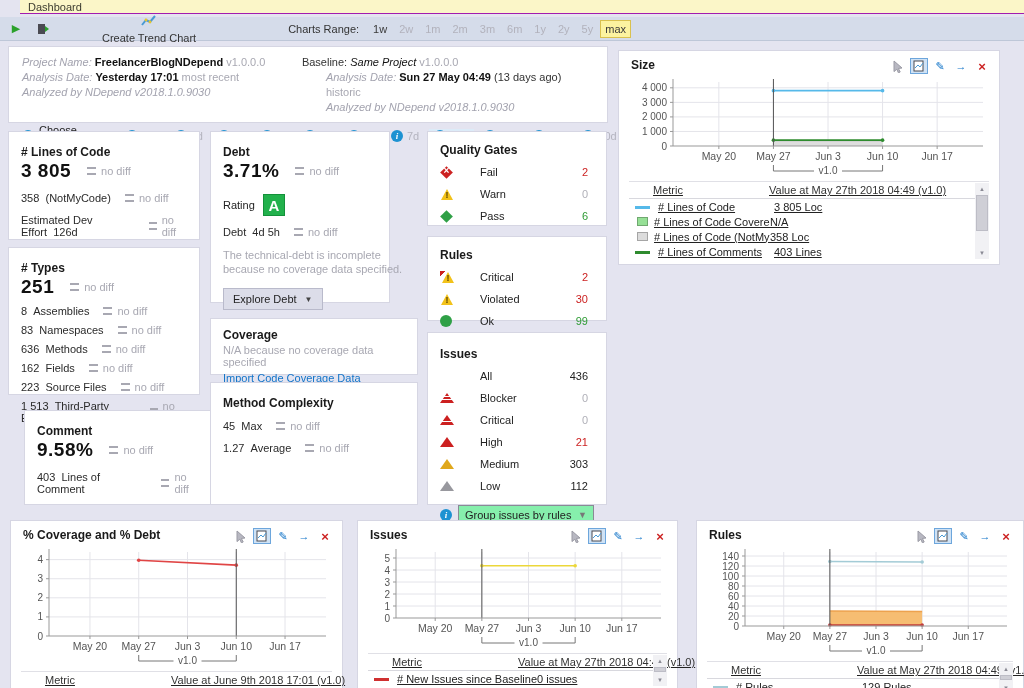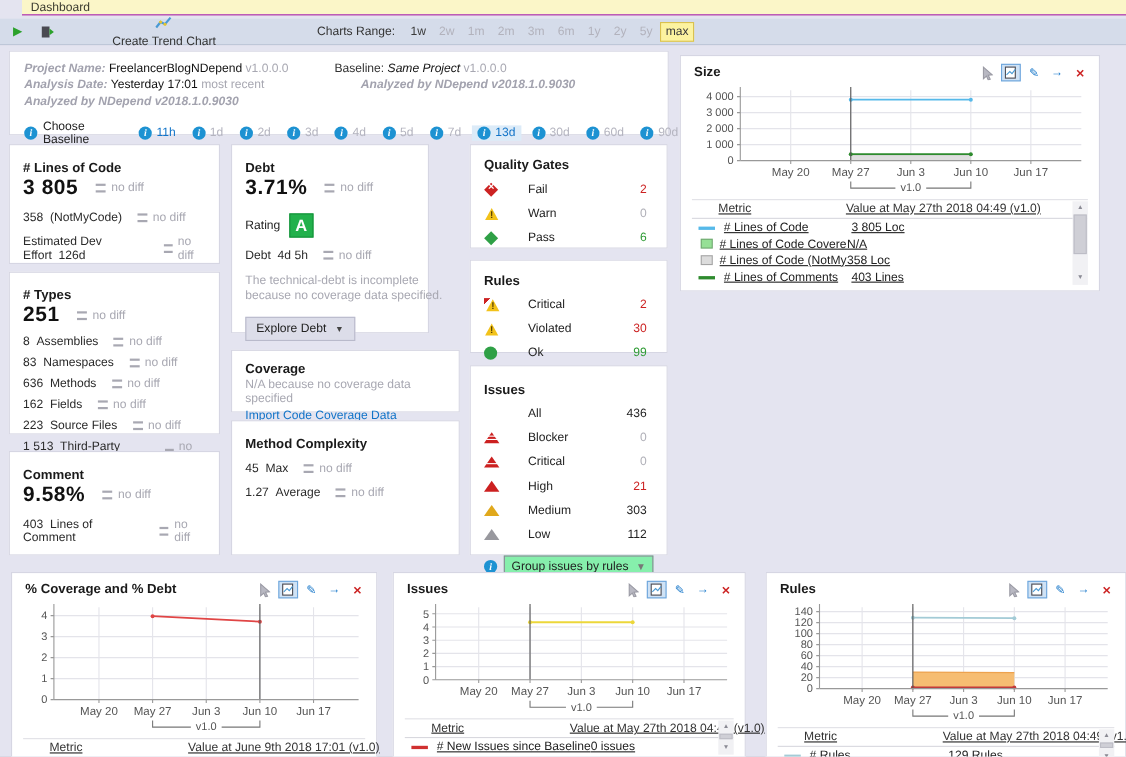--- a/index.html
+++ b/index.html
@@ -29,22 +29,22 @@
   .big-row{ display:flex; align-items:center; gap:16px; margin-top:1px; }
   .big{ font-size:19px; font-weight:bold; color:#111; letter-spacing:0.5px; }
   .nodiff{ display:inline-flex; align-items:center; gap:5px; color:#a8a8b2; }
   .eq{ width:9px; height:8px; border-top:2px solid #a8a8b2; border-bottom:2px solid #a8a8b2; display:inline-block; }
   .stat-row{ display:flex; align-items:center; gap:14px; margin-top:10px; color:#2a2a2a; }
 
   
   .proj-grid{ display:flex; }
   .proj-col{ line-height:15px; }
   .proj-col.left{ width:285px; padding-left:3px; }
-  .lbl{ color:#a2a2ae; font-style:italic;font-weight:bold; }
-  .b{ font-weight:normal; color:#111; }
+  .lbl{ color:#a2a2ae; font-style:italic; }
+  .b{ font-weight:bold; color:#111; }
   .ver{ color:#a8a8b2; }
   .dim{ color:#a8a8b2; }
   .choose-row{ display:flex; align-items:center; margin-top:9px; padding-left:3px; }
   .choose-lab{ margin:0 10px 0 5px; color:#222; }
   .bopt{ padding:1px 5px; margin-right:5px; display:inline-flex; align-items:center; gap:4px; }
   .bopt.link{ color:#1274c8; }
   .bopt.disabled{ color:#b4b4bf; }
   .bopt.selected{ color:#1274c8; background:#dcebf8; }
   .info-i{ display:none; }
   .info-i.info{ display:inline-flex; }
@@ -189,20 +189,26 @@
           <span class="dim">most recent</span>
         </div>
         <div class="lbl">Analyzed by NDepend v2018.1.0.9030</div>
       </div>
       <div class="proj-col">
         <div>
           <span style="color:#333;">Baseline:</span>
           <span style="font-style:italic;color:#111;">Same Project</span>
           <span class="ver">v1.0.0.0</span>
         </div>
+        <div style="padding-left:24px;">
+          <span class="lbl">Analysis Date:</span>
+          <span class="b">Sun 27 May  04:49</span>
+          <span style="color:#333;">(13 days ago)</span>
+          <span class="dim">historic</span>
+        </div>
         <div class="lbl" style="padding-left:24px;">Analyzed by NDepend v2018.1.0.9030</div>
       </div>
     </div>
     <div class="choose-row">
       <span class="iico">i</span>
       <span class="choose-lab">Choose Baseline</span>
       <span style="display:flex;align-items:center;margin-left:30px;">
 
           <span class="bopt link">
             <span class="iico info-i">i</span>
@@ -360,21 +366,21 @@
         <div class="stat-row" style="margin-top:7px;">
           <span>1&nbsp;513&nbsp;&nbsp;Third-Party Elements</span>
           <span class="nodiff">
             <i class="eq"></i>
             <span>no diff</span>
           </span>
         </div>
       </div>
   </div>
 
-  <div class="panel pad" style="left:8px;top:410px;width:192px;height:95px;">
+  <div class="panel pad" style="left:24px;top:410px;width:192px;height:95px;">
     <div class="p-title">Comment</div>
     <div class="big-row">
       <span class="big">9.58%</span>
       <span class="nodiff">
           <i class="eq"></i>
           <span>no diff</span>
         </span>
     </div>
     <div>
 

